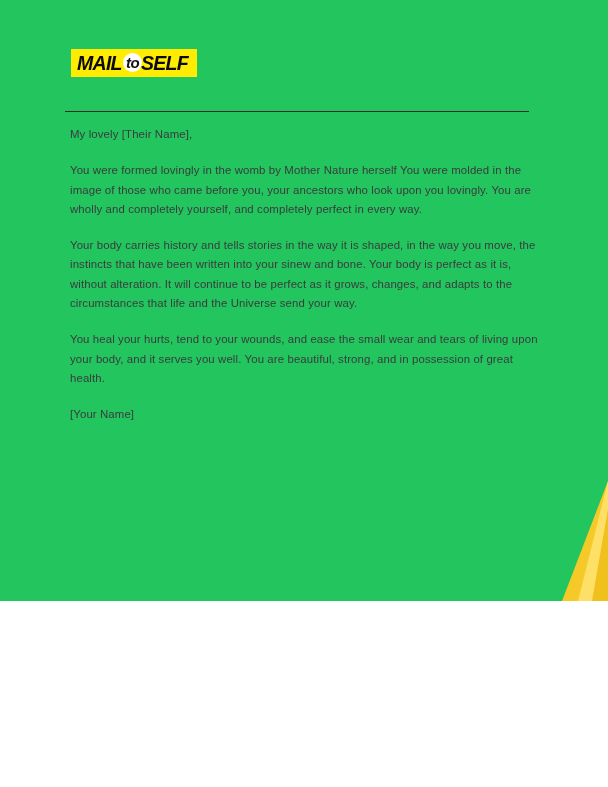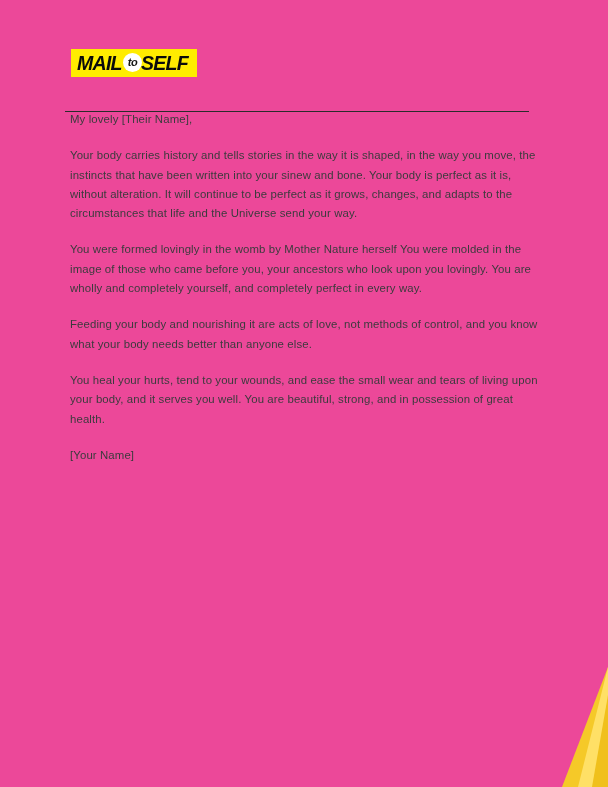--- a/index.html
+++ b/index.html
@@ -7,22 +7,22 @@
     padding: 0;
     background: #ffffff;
   }
   body {
     font-family: "Liberation Sans", sans-serif;
     -webkit-font-smoothing: antialiased;
   }
   .page {
     position: relative;
     width: 608px;
-    height: 787px;
-    background: #ec4899;
+    height: 601px;
+    background: #22c55e;
     overflow: hidden;
   }
 
   
   .corner-wedge {
     position: absolute;
     right: 0;
     bottom: 0;
     width: 60px;
     height: 120px;
@@ -61,41 +61,41 @@
     border-radius: 50%;
     background: #ffffff;
     margin: 0 -1px 0 -2px;
     position: relative;
     z-index: 2;
   }
   .logo-mid span {
     font-family: "Liberation Sans", sans-serif;
     font-weight: 700;
     font-style: italic;
-    font-size: 11px;
+    font-size: 15px;
     color: #141414;
     line-height: 1;
     letter-spacing: -0.4px;
   }
 
   
   .divider {
     position: absolute;
     left: 65px;
     top: 111px;
     width: 464px;
     height: 0;
     border-top: 1.6px solid #2b2b2b;
   }
 
   
   .letter {
     position: absolute;
     left: 70px;
-    top: 110px;
+    top: 125px;
     width: 472px;
   }
   .para {
     font-family: "Liberation Sans", sans-serif;
     font-size: 11.4px;
     line-height: 19.3px;
     color: #3b3b3d;
     margin: 0 0 17px 0;
     text-align: left;
     letter-spacing: 0.01em;
@@ -116,23 +116,22 @@
         <span>to</span>
       </span>
       <span class="logo-word">SELF</span>
     </div>
   </div>
 
   <div class="divider"></div>
 
   <div class="letter">
     <p class="para">My lovely [Their Name],</p>
+    <p class="para">You were formed lovingly in the womb by Mother Nature herself You were molded in the image of those who came before you, your ancestors who look upon you lovingly. You are wholly and completely yourself, and completely perfect in every way.</p>
     <p class="para">Your body carries history and tells stories in the way it is shaped, in the way you move, the instincts that have been written into your sinew and bone. Your body is perfect as it is, without alteration. It will continue to be perfect as it grows, changes, and adapts to the circumstances that life and the Universe send your way.</p>
-    <p class="para">You were formed lovingly in the womb by Mother Nature herself You were molded in the image of those who came before you, your ancestors who look upon you lovingly. You are wholly and completely yourself, and completely perfect in every way.</p>
-    <p class="para">Feeding your body and nourishing it are acts of love, not methods of control, and you know what your body needs better than anyone else.</p>
     <p class="para">You heal your hurts, tend to your wounds, and ease the small wear and tears of living upon your body, and it serves you well. You are beautiful, strong, and in possession of great health.</p>
     <p class="para">[Your Name]</p>
   </div>
 
   <svg class="corner-wedge" viewBox="0 0 60 120" preserveAspectRatio="none">
     <polygon points="60,0 60,120 14,120" fill="#f5c928"></polygon>
     <polygon points="60,0 60,120 30,120" fill="#ffe066"></polygon>
     <polygon points="60,28 60,120 44,120" fill="#f0c01c"></polygon>
   </svg>
 

